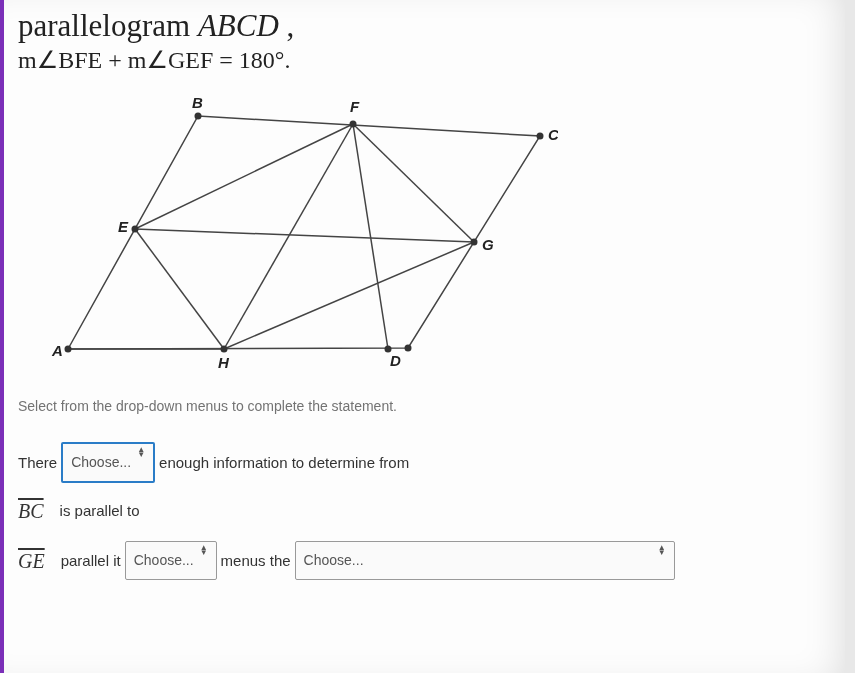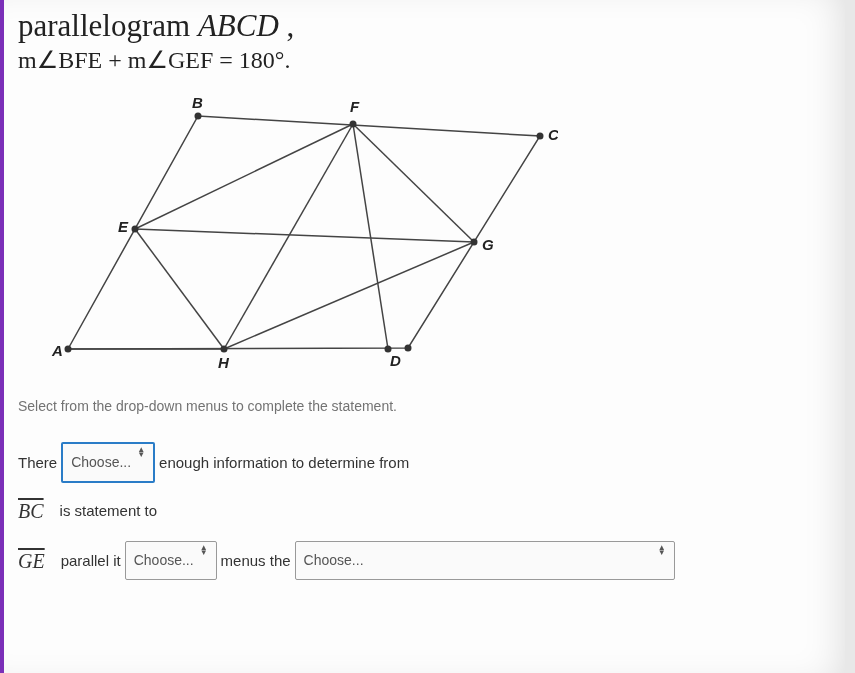--- a/index.html
+++ b/index.html
@@ -153,21 +153,21 @@
         <span class="chevrons">
             <span>▲</span>
             <span>▼</span>
           </span>
       </span>
       <span>enough information to determine from</span>
     </div>
 
     <div class="row">
       <span class="overline">BC</span>
-      <span>is statement to</span>
+      <span>is parallel to</span>
     </div>
 
     <div class="row">
       <span class="overline">GE</span>
       <span>parallel it</span>
       <span class="dropdown">
         <span>Choose...</span>
         <span class="chevrons">
             <span>▲</span>
             <span>▼</span>

